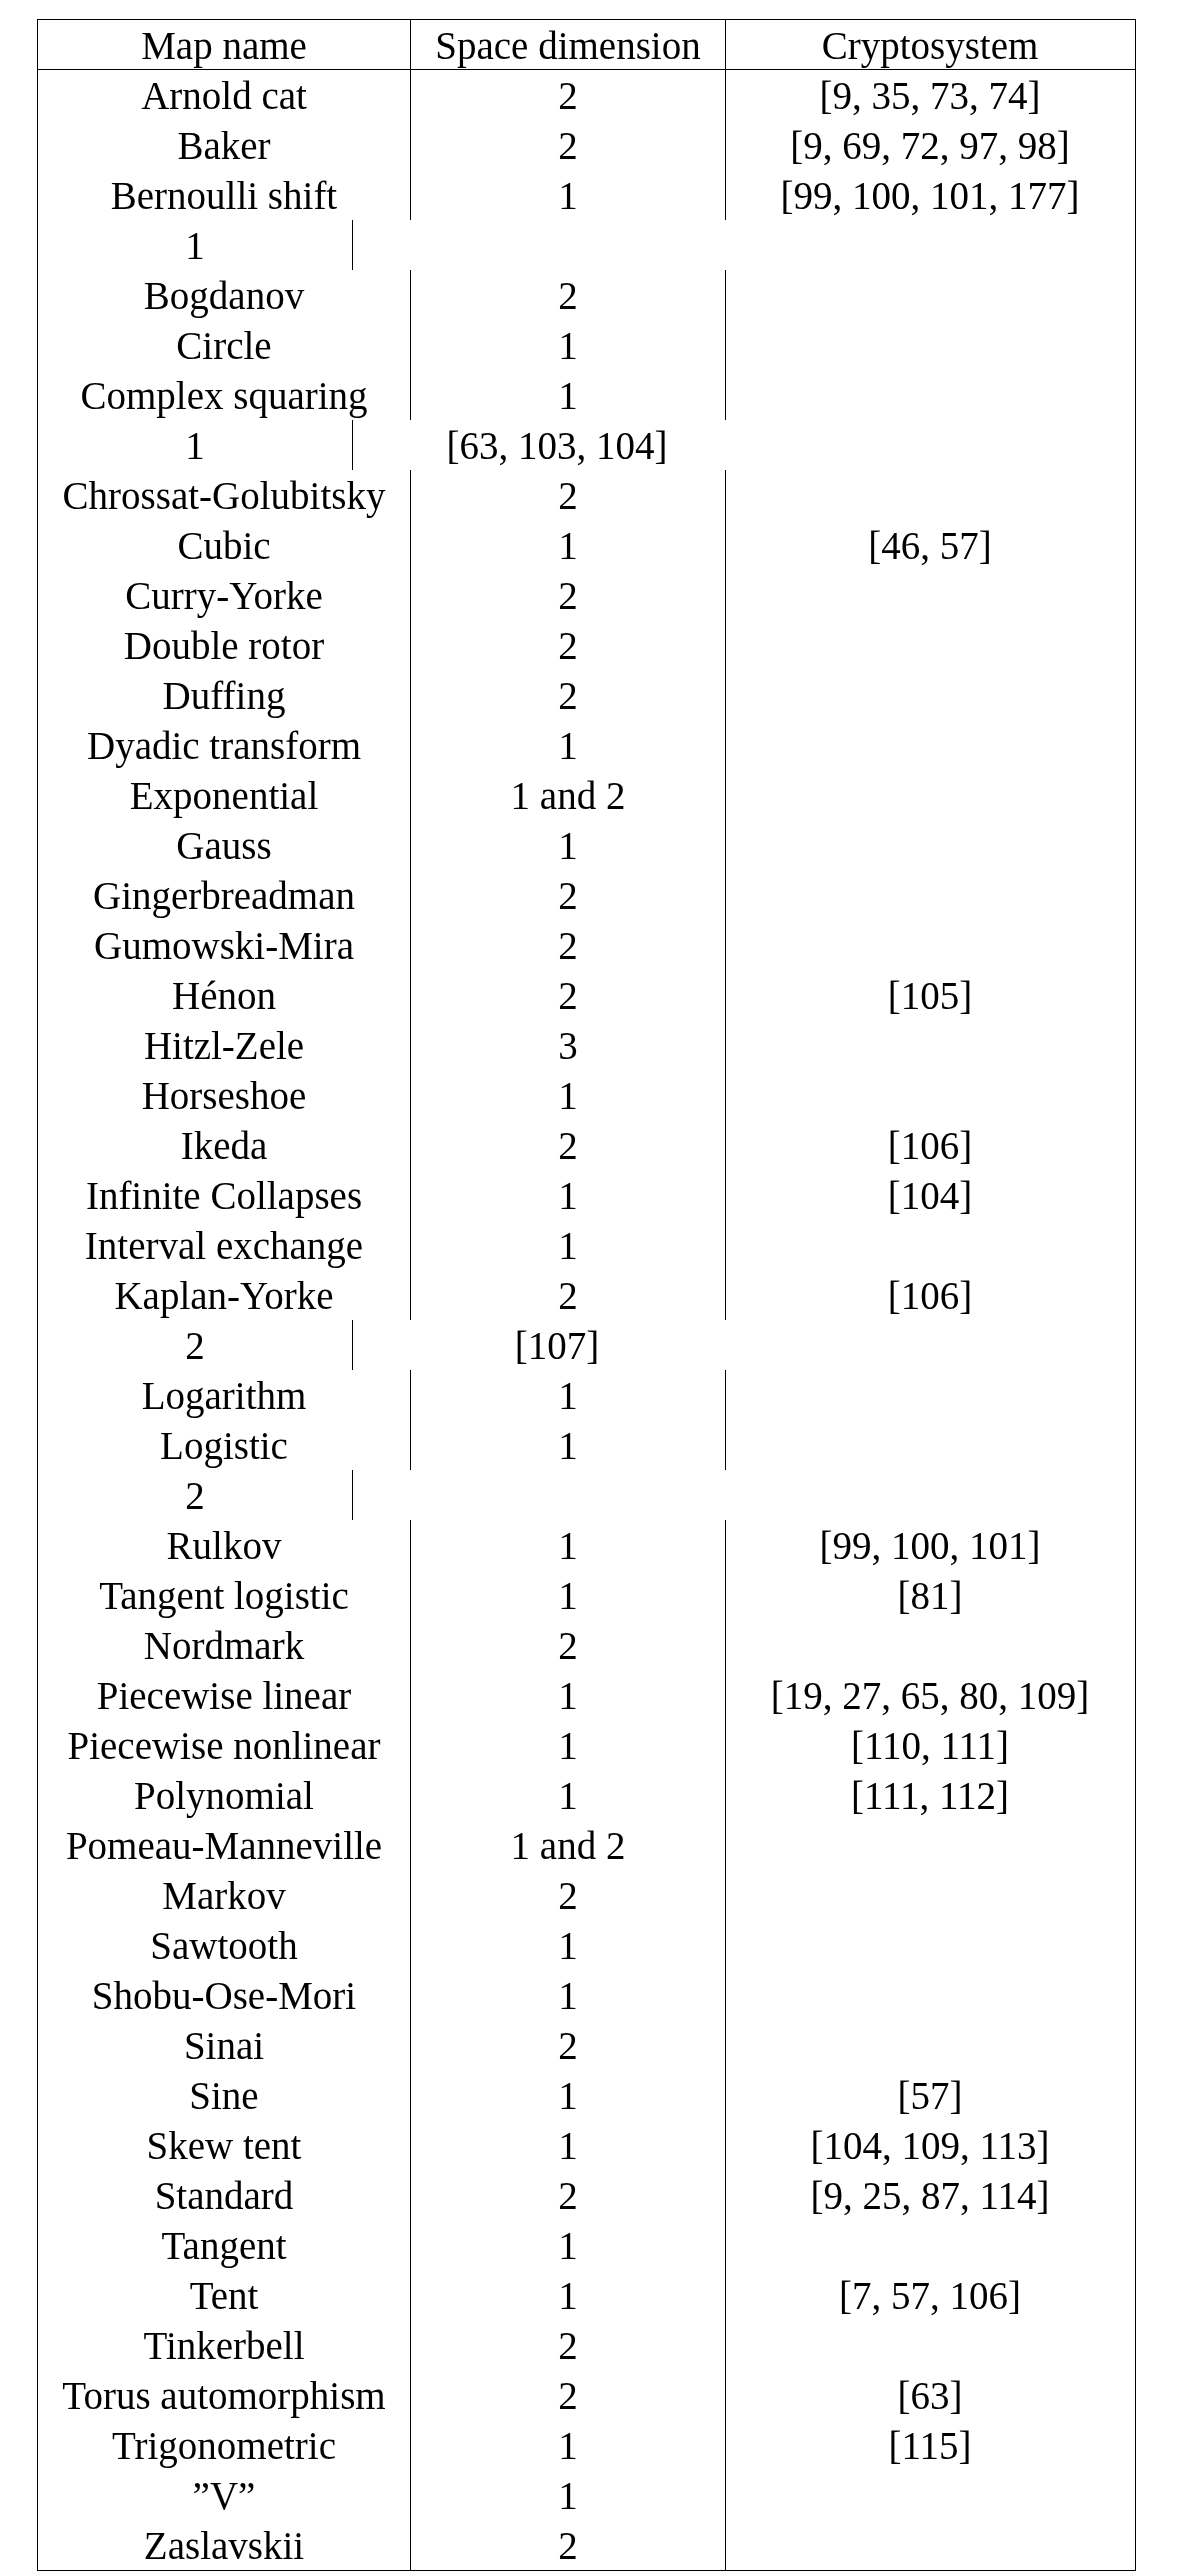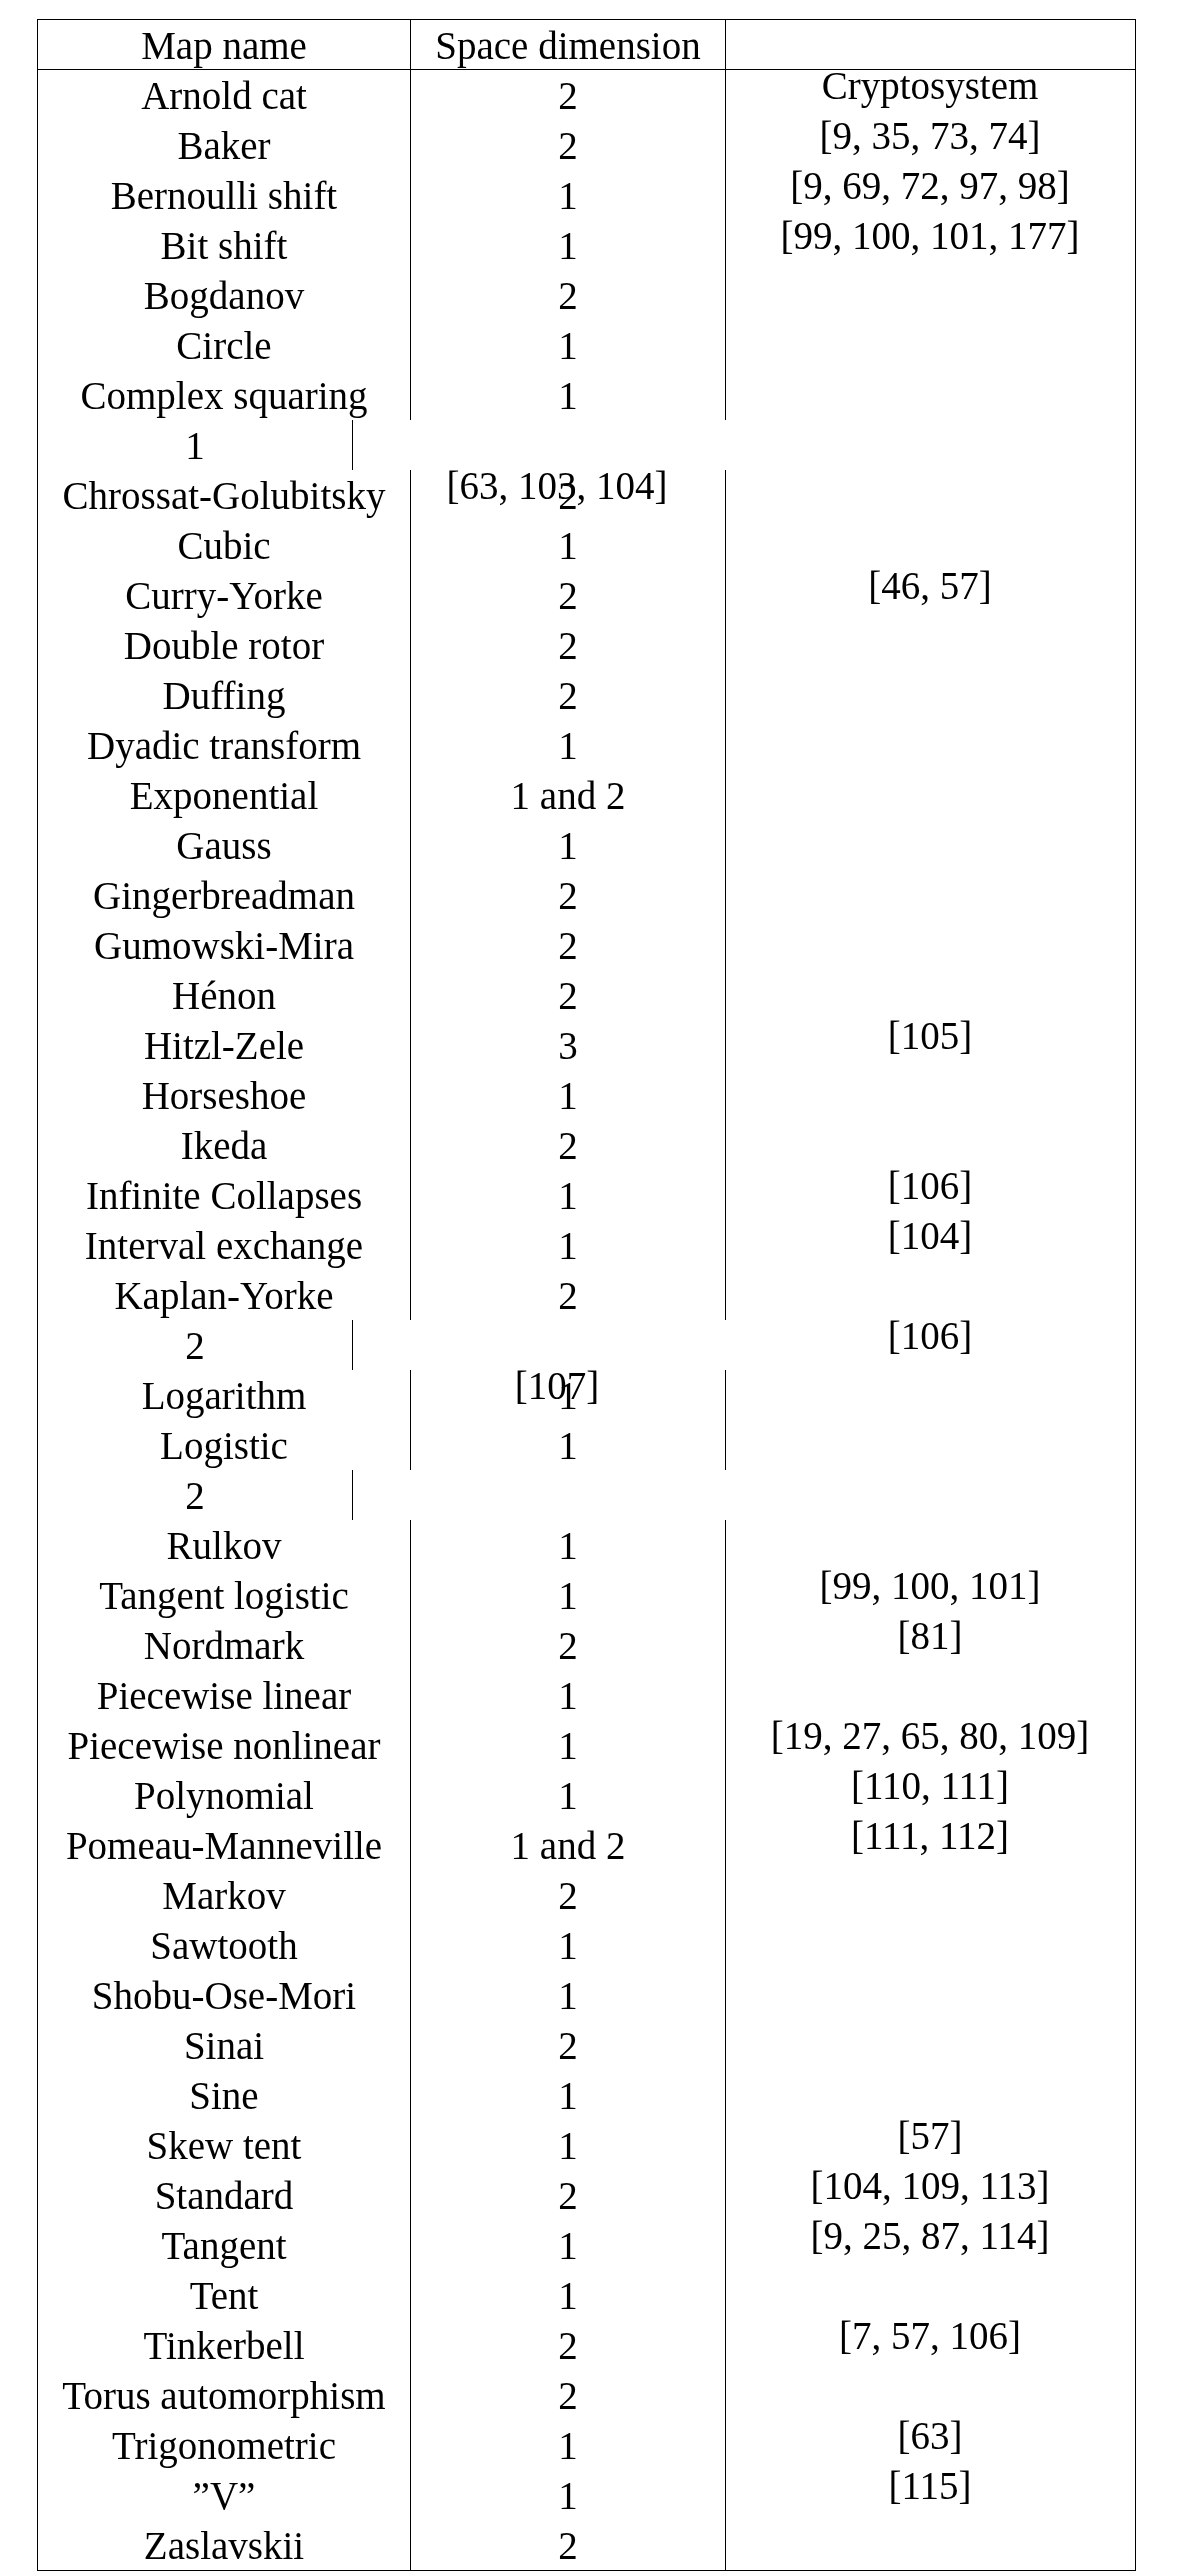--- a/index.html
+++ b/index.html
@@ -43,21 +43,21 @@
       justify-content: center;
       font-size: 39px;
       line-height: 1;
       white-space: nowrap;
       box-sizing: border-box;
       height: 100%;
       padding-top: 1.8px;
     }
     .col-name { width: 373px; border-right: 0.9px solid #000; }
     .col-dim  { width: 315px; border-right: 0.9px solid #000; }
-    .col-crypto { width: 408px; margin-top: 40px; }
+    .col-crypto { width: 408px; }
   </style>
 </head>
 <body>
 
 <div class="table">
   <div class="row header-row">
     <div class="cell col-name">Map name</div>
     <div class="cell col-dim">Space dimension</div>
     <div class="cell col-crypto">Cryptosystem</div>
   </div>
@@ -71,21 +71,20 @@
         <div class="cell col-name">Baker</div>
         <div class="cell col-dim">2</div>
         <div class="cell col-crypto">[9, 69, 72, 97, 98]</div>
       </div>
       <div class="row data-row">
         <div class="cell col-name">Bernoulli shift</div>
         <div class="cell col-dim">1</div>
         <div class="cell col-crypto">[99, 100, 101, 177]</div>
       </div>
       <div class="row data-row">
-        <div class="cell col-name">Bit shift</div>
         <div class="cell col-dim">1</div>
         <div class="cell col-crypto"></div>
       </div>
       <div class="row data-row">
         <div class="cell col-name">Bogdanov</div>
         <div class="cell col-dim">2</div>
         <div class="cell col-crypto"></div>
       </div>
       <div class="row data-row">
         <div class="cell col-name">Circle</div>

